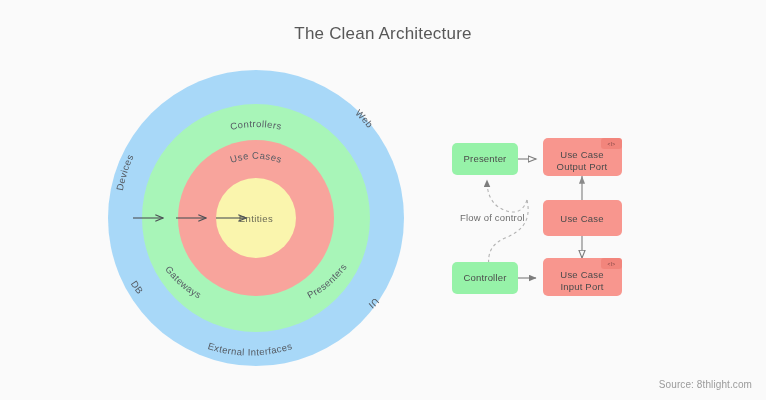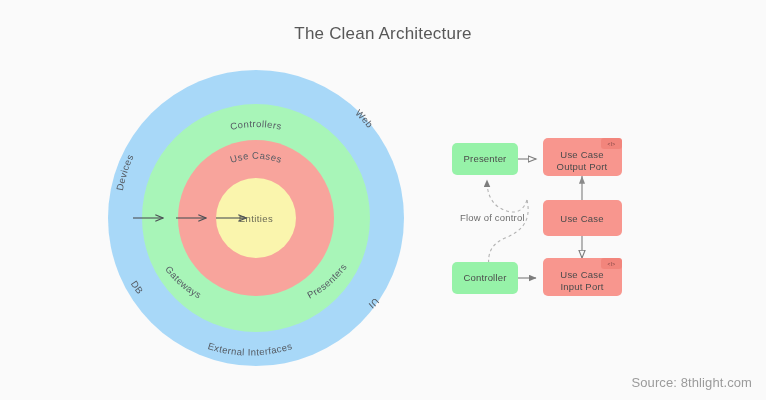--- a/index.html
+++ b/index.html
@@ -27,21 +27,21 @@
     width: 766px;
     text-align: center;
     font-size: 17px;
     color: #575757;
     letter-spacing: 0.2px;
   }
   .source-note {
     position: absolute;
     right: 14px;
     bottom: 10px;
-    font-size: 13px;
+    font-size: 10px;
     color: #9b9b9b;
     letter-spacing: 0.1px;
   }
   svg.diagram {
     position: absolute;
     left: 0; top: 0;
     width: 766px;
     height: 400px;
   }
   .ring-label {

